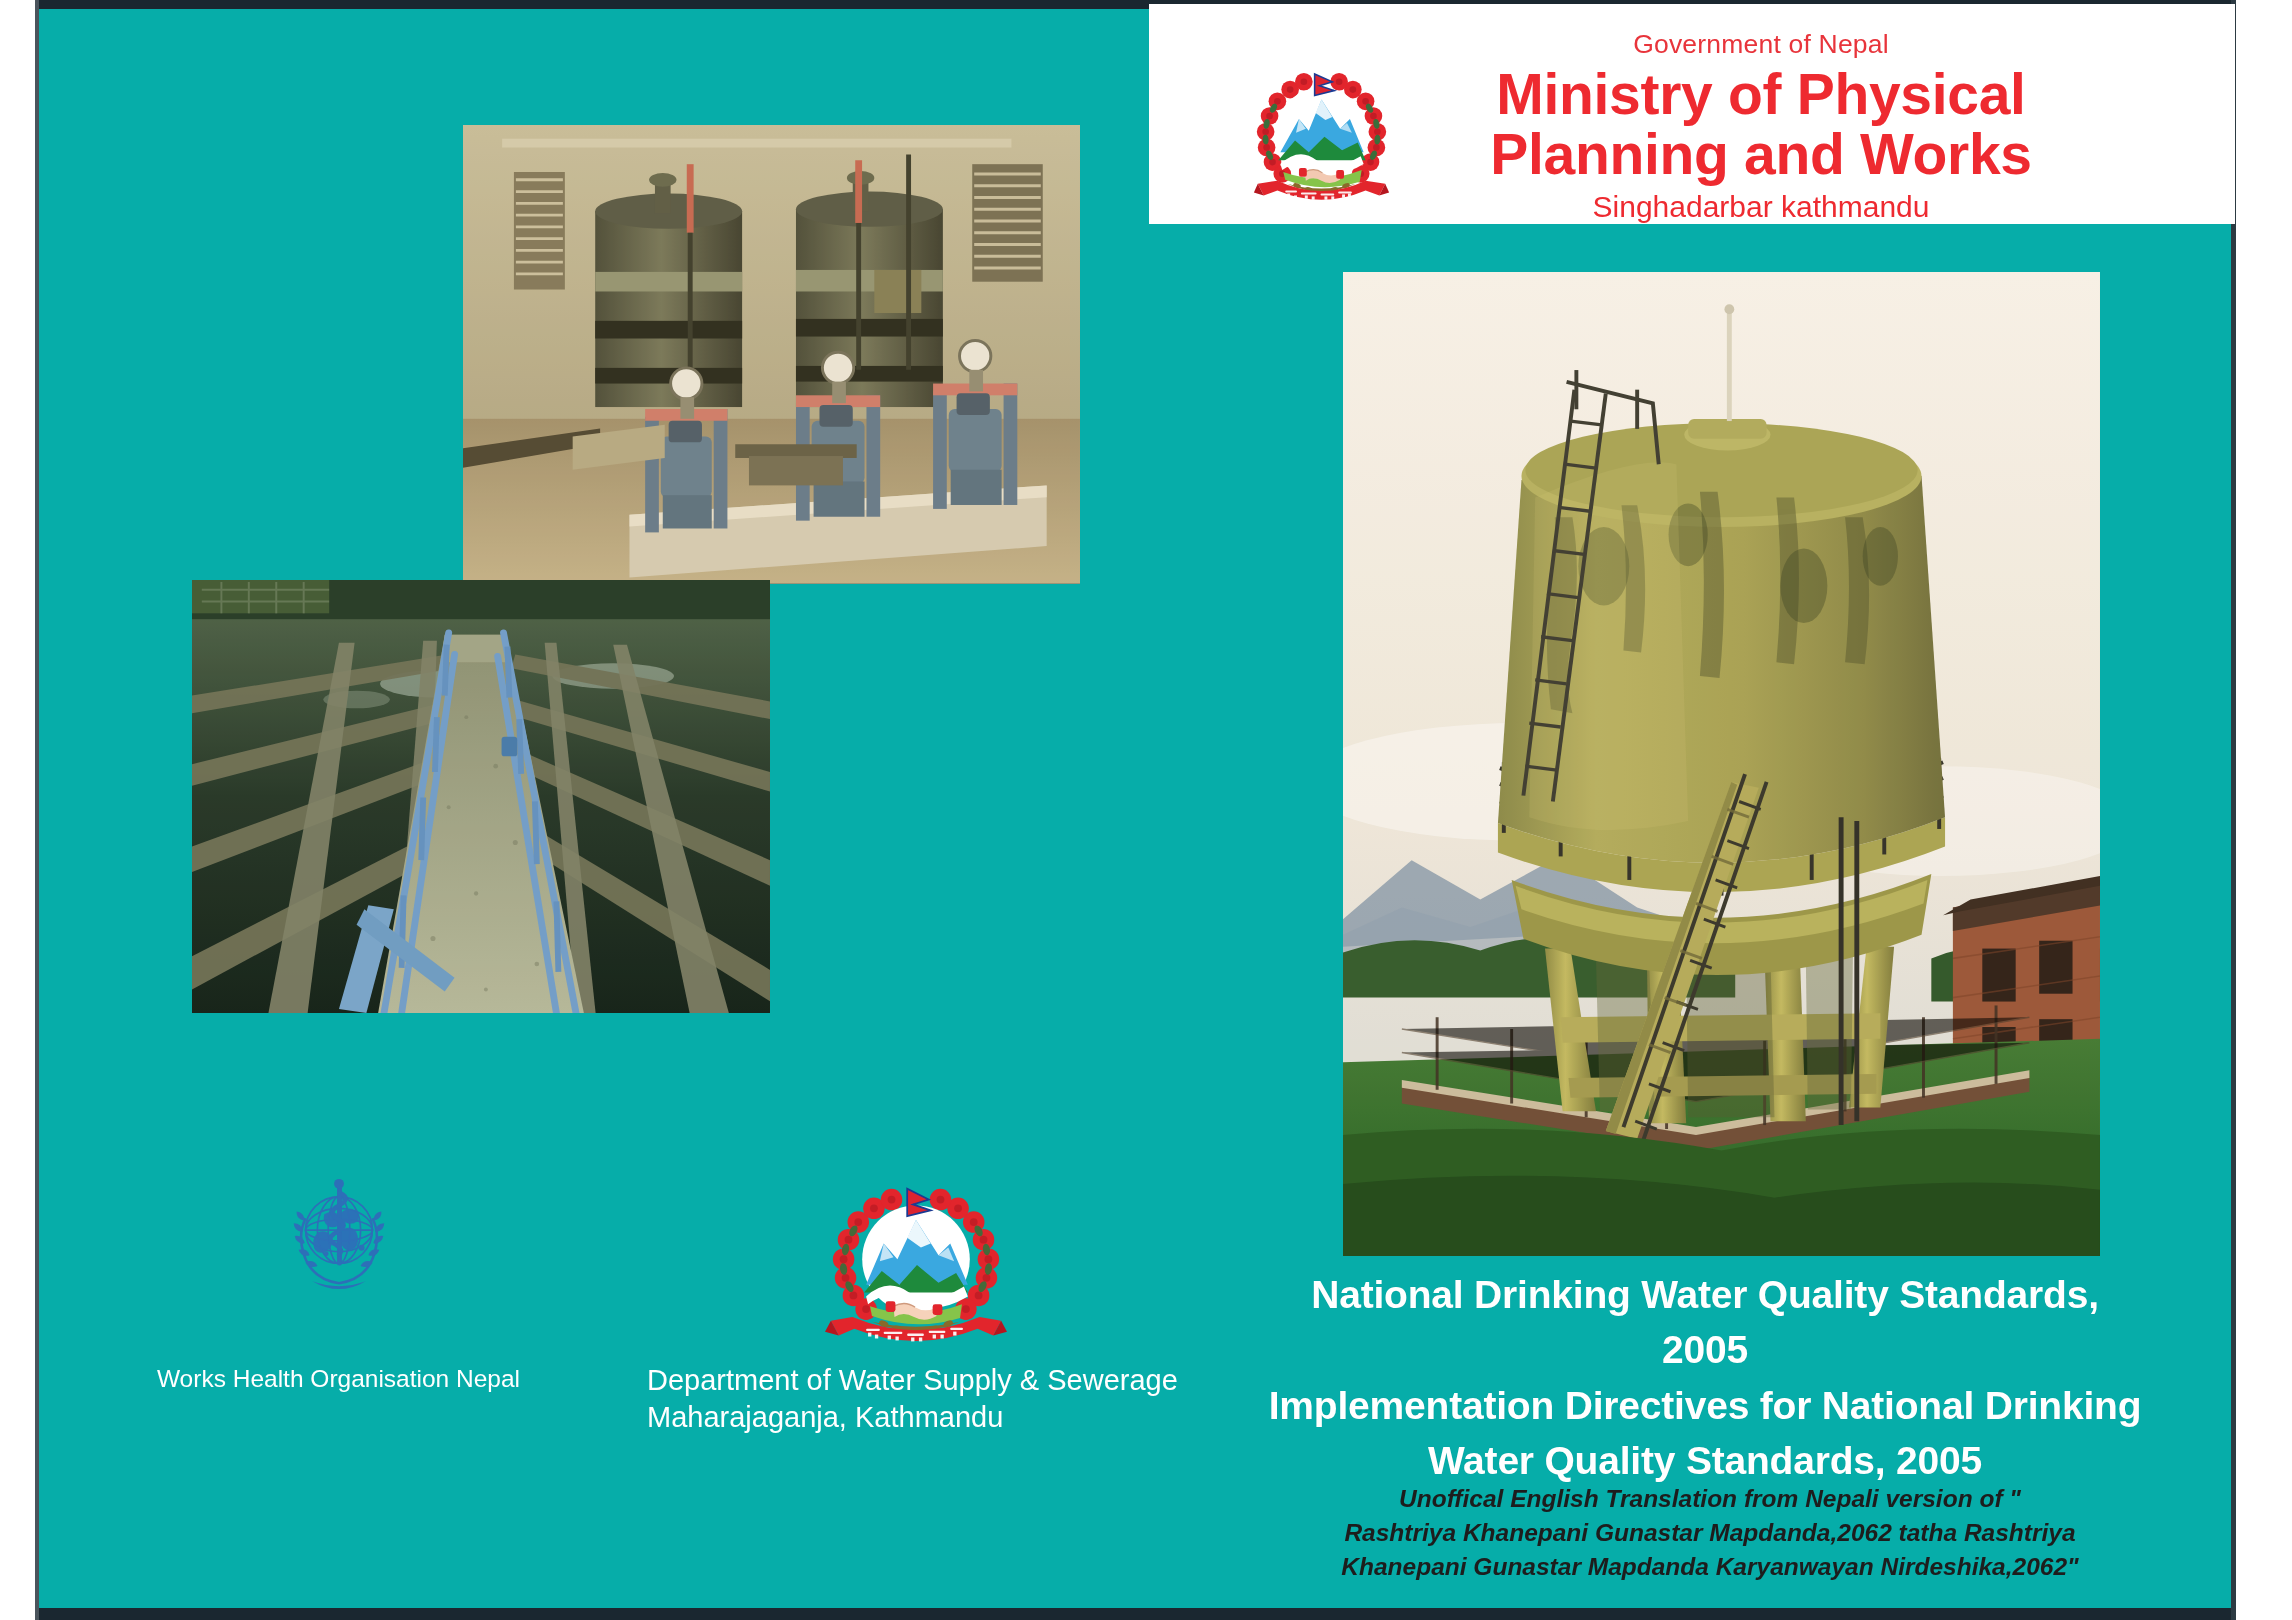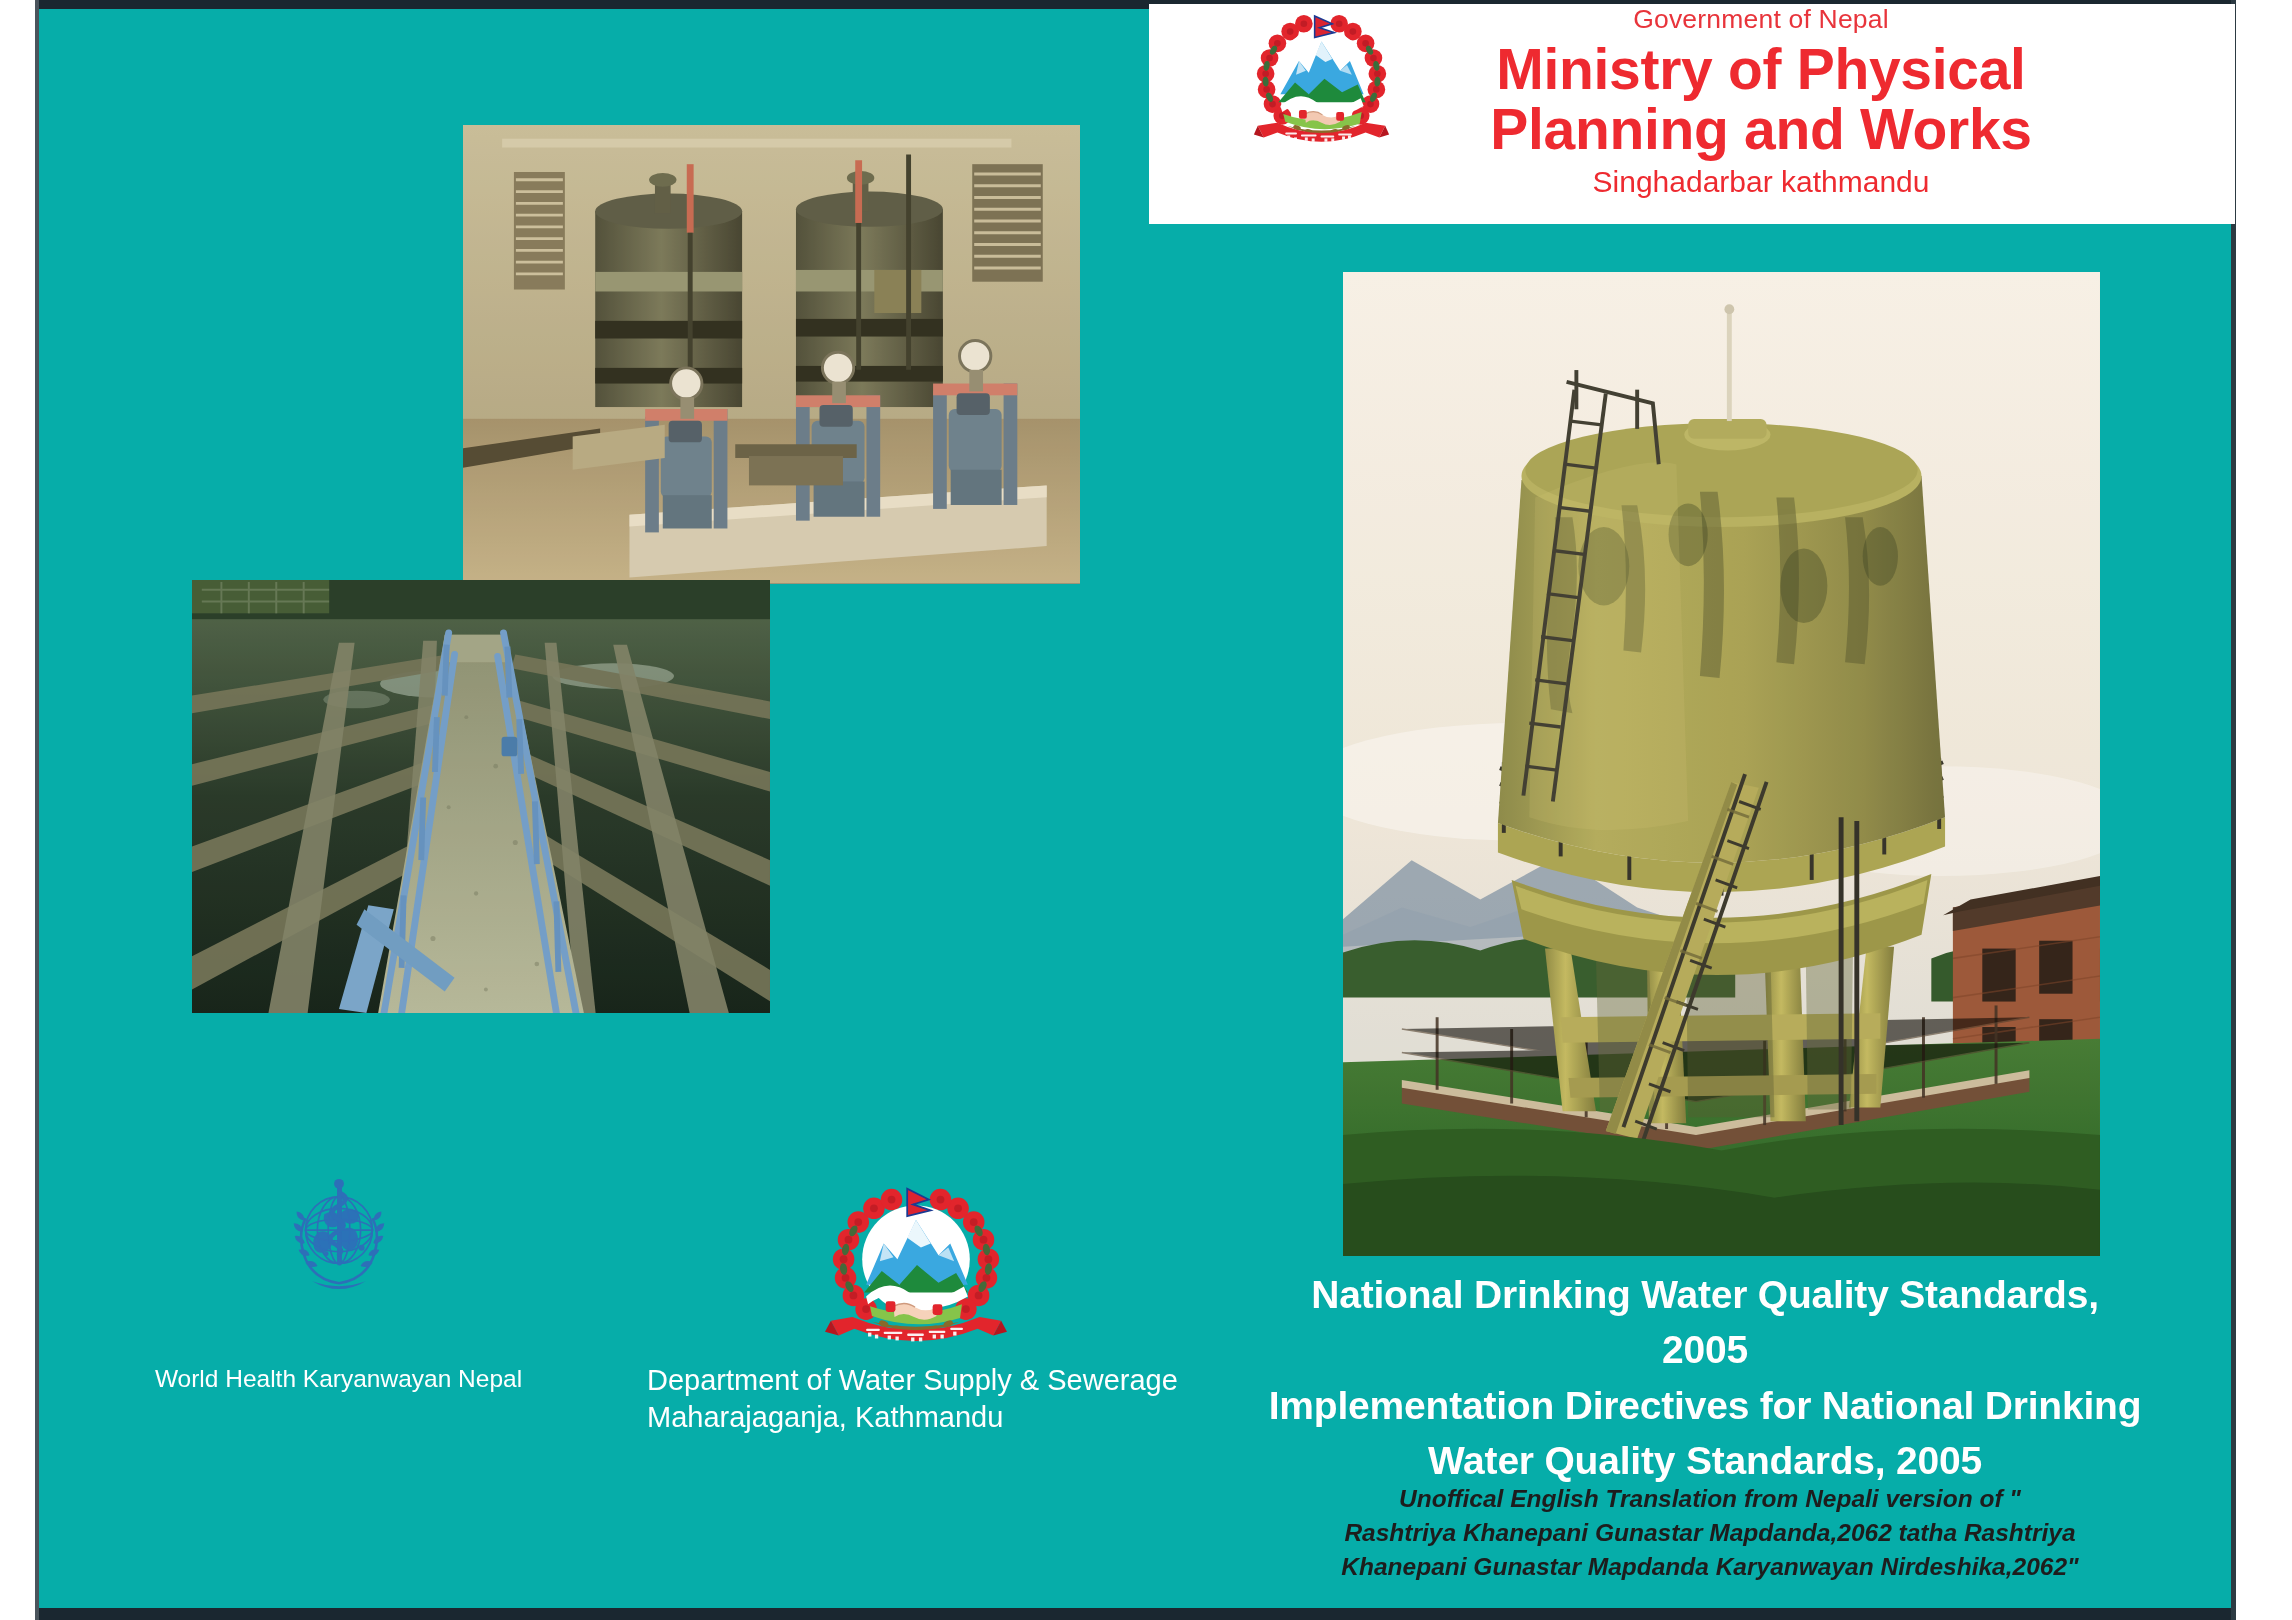--- a/index.html
+++ b/index.html
@@ -42,21 +42,21 @@
     width: 4.9px; height: 1620px; background: #2c3a42;
   }
 
   
   #header-band {
     position: absolute;
     left: 1149px; top: 3.9px;
     width: 1086px; height: 220px;
     background: #ffffff;
     display: flex;
-    align-items: flex-start;
+    align-items: flex-end;
     padding-left: 38px;
   }
   #header-emblem {
     width: 147px; height: 162px;
     margin-left: 61px;
     flex: 0 0 auto;
   }
   #header-text {
     flex: 1 1 auto;
     text-align: center;
@@ -739,21 +739,21 @@
       <path d="M38 93 q-8 2 -11 -4 q7 -4 12 3 z"></path>
       <path d="M98 46 q7 -3 6 -9 q-7 1 -8 8 z"></path>
       <path d="M99 58 q8 -2 8 -9 q-8 0 -9 8 z"></path>
       <path d="M97 70 q8 -1 9 -8 q-8 -1 -10 7 z"></path>
       <path d="M92 82 q8 1 10 -6 q-8 -2 -11 5 z"></path>
       <path d="M84 93 q8 2 11 -4 q-7 -4 -12 3 z"></path>
     </g>
 
     <path d="M34 108 q27 10 54 0 q-27 16 -54 0 z" fill="#2d6fb8"></path>
   </svg>
-  <div id="caption-who">World Health Karyanwayan Nepal</div>
+  <div id="caption-who">Works Health Organisation Nepal</div>
 
   <svg id="logo-dwss" viewBox="0 0 190 185">
 
     <g fill="#e2252c">
       <circle cx="36" cy="44" r="11"></circle>
         <circle cx="26" cy="62" r="11"></circle>
       <circle cx="21" cy="82" r="11"></circle>
         <circle cx="23" cy="101" r="11"></circle>
       <circle cx="31" cy="119" r="11"></circle>
         <circle cx="44" cy="133" r="11"></circle>

